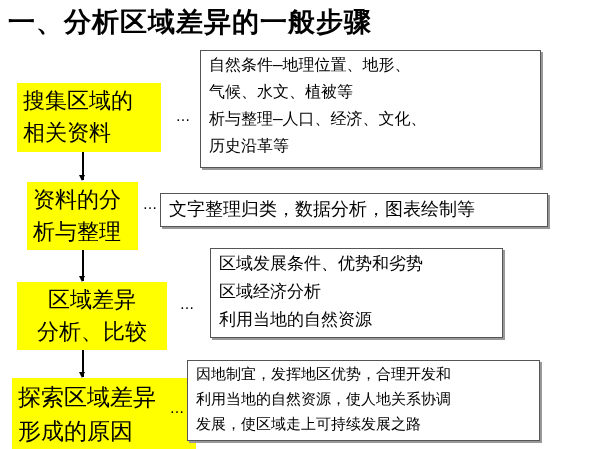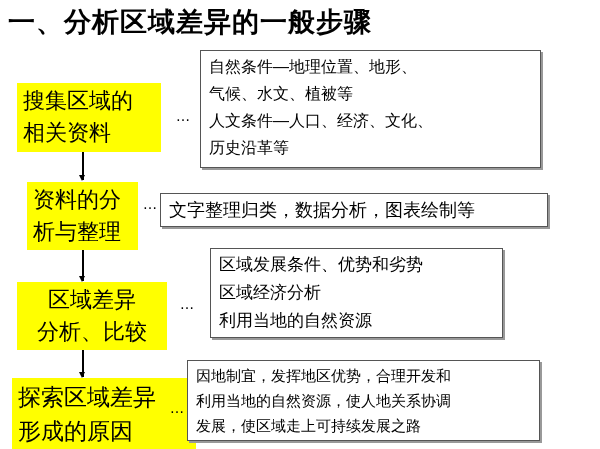--- a/index.html
+++ b/index.html
@@ -1,19 +1,19 @@
 <!DOCTYPE html>
 <html><head>
 <meta charset="utf-8">
 <style>
   html,body{margin:0;padding:0;background:#ffffff;}
   body{width:600px;height:449px;position:relative;overflow:hidden;font-family:"DejaVu Sans",sans-serif;color:#000;}
   .title{position:absolute;left:8px;top:4px;font-size:27px;font-weight:bold;letter-spacing:1px;white-space:nowrap;font-family:"DejaVu Sans",sans-serif;}
   .step{position:absolute;background:#ffff00;font-size:22px;line-height:32px;padding:2px 6px;box-sizing:border-box;white-space:nowrap;font-family:"DejaVu Sans",sans-serif;}
-  .detail{position:absolute;background:#fff;border:1.5px solid #555;box-shadow:2px 2px 0 #999;font-family:Liberation Sans, sans-serif;font-size:16px;line-height:26px;padding:2px 8px;box-sizing:border-box;white-space:nowrap;}
+  .detail{position:absolute;background:#fff;border:1.5px solid #555;box-shadow:2px 2px 0 #999;font-family:Liberation Mono, monospace;font-size:16px;line-height:26px;padding:2px 8px;box-sizing:border-box;white-space:nowrap;}
   .dots{position:absolute;font-size:14px;letter-spacing:1px;color:#000;}
   .arrow{position:absolute;width:1.5px;background:#000;}
   .arrow::after{content:"";position:absolute;left:-3px;bottom:-1px;border-left:3.5px solid transparent;border-right:3.5px solid transparent;border-top:6px solid #000;}
   .line{display:block;}
 </style>
 </head>
 <body>
 
 <div class="title">一、分析区域差异的一般步骤</div>
 
@@ -41,21 +41,21 @@
 </div>
 
 <div class="dots" style="left:176px;top:108px;">…</div>
 <div class="dots" style="left:143px;top:196px;">…</div>
 <div class="dots" style="left:180px;top:296px;">…</div>
 <div class="dots" style="left:170px;top:400px;">…</div>
 
 <div class="detail" style="left:200px;top:50px;width:341px;height:118px;line-height:27px;">
   <span class="line">自然条件—地理位置、地形、</span>
   <span class="line">气候、水文、植被等</span>
-  <span class="line">人文条件—人口、经济、文化、</span>
+  <span class="line">析与整理—人口、经济、文化、</span>
   <span class="line">历史沿革等</span>
 </div>
 
 <div class="detail" style="left:160px;top:193px;width:388px;height:34px;font-size:18px;line-height:28px;">
   <span class="line">文字整理归类，数据分析，图表绘制等</span>
 </div>
 
 <div class="detail" style="left:210px;top:248px;width:293px;height:90px;font-size:17px;line-height:28px;">
   <span class="line">区域发展条件、优势和劣势</span>
   <span class="line">区域经济分析</span>

